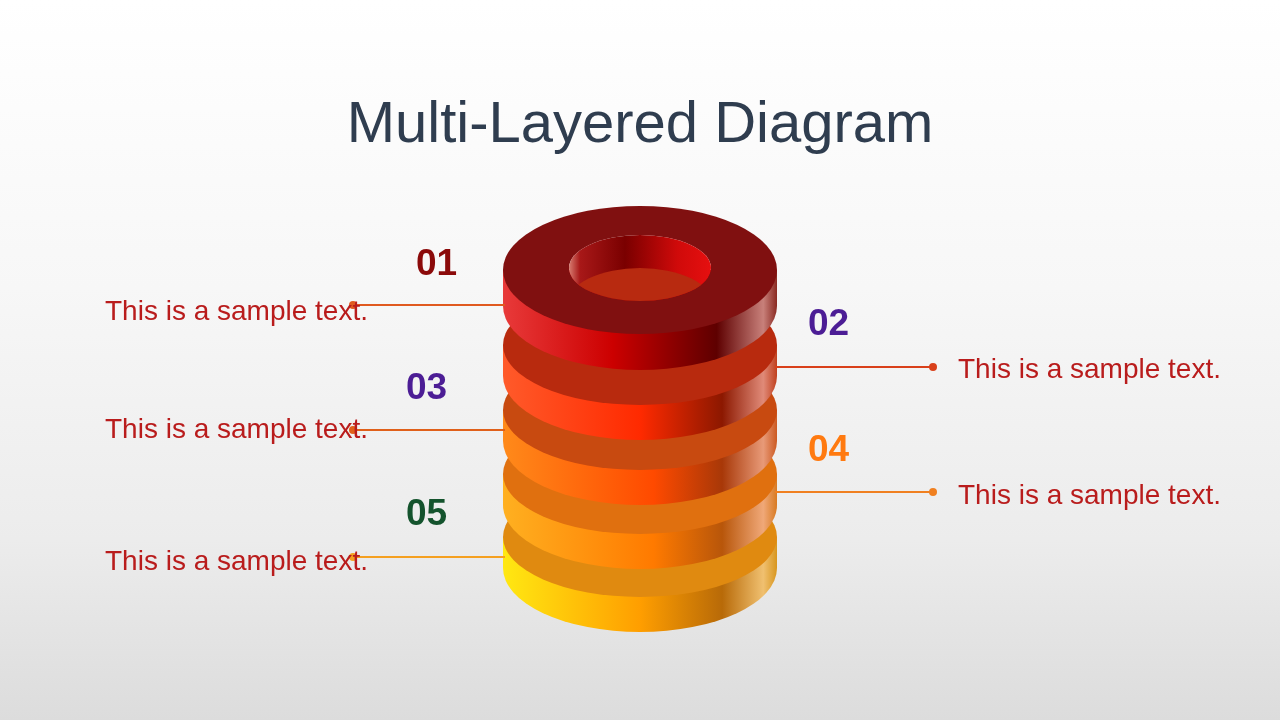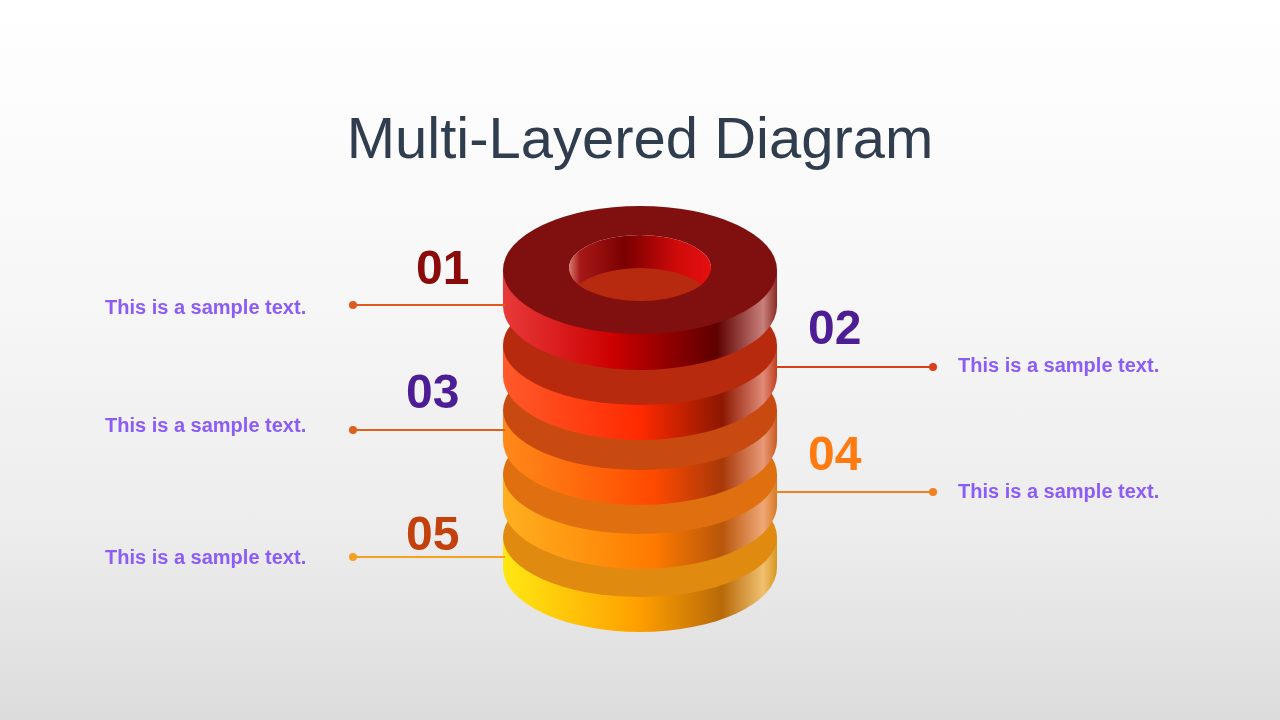--- a/index.html
+++ b/index.html
@@ -2,29 +2,29 @@
 <html><head>
   <meta charset="utf-8">
   <style>
     html, body { margin: 0; padding: 0; }
     body {
       width: 1280px; height: 720px; overflow: hidden; position: relative;
       background: linear-gradient(to bottom, #ffffff 0%, #f7f7f7 40%, #ececec 75%, #dcdcdc 100%);
       font-family: "Liberation Sans", sans-serif;
     }
     .title {
-      position: absolute; left: 0; top: 104px; width: 1280px; text-align: center;
+      position: absolute; left: 0; top: 88px; width: 1280px; text-align: center;
       font-size: 58px; color: #2f3d4f; font-weight: normal; letter-spacing: 0px;
     }
     .num {
-      position: absolute; font-weight: bold; font-size: 48px; line-height: 1;
+      position: absolute; font-weight: bold; font-size: 37px; line-height: 1;
       font-family: "Liberation Sans", sans-serif;
     }
     .label {
-      position: absolute; font-size: 20px; color: #8b5cf6; white-space: nowrap; line-height: 1; font-weight: bold;
+      position: absolute; font-size: 28px; color: #b91c1c; white-space: nowrap; line-height: 1;
     }
     .connector { position: absolute; height: 2px; }
     .dot { position: absolute; width: 8px; height: 8px; border-radius: 50%; }
     svg.stack { position: absolute; left: 0; top: 0; }
   </style>
 </head>
 <body>
 
 <div class="title">Multi-Layered Diagram</div>
 
@@ -108,21 +108,21 @@
       <rect x="565" y="230" width="150" height="80" fill="url(#hole)"></rect>
       <ellipse cx="640" cy="303" rx="72" ry="35" fill="#b82a10"></ellipse>
     </g>
   </g>
 </svg>
 
 <div class="num" style="left:416px; top:244px; color:#8b0a0a;">01</div>
 <div class="num" style="left:808px; top:304px; color:#4c1d95;">02</div>
 <div class="num" style="left:406px; top:368px; color:#4c1d95;">03</div>
 <div class="num" style="left:808px; top:430px; color:#ff7a10;text-align:center;">04</div>
-<div class="num" style="left:406px; top:494px; color:#c2410c;margin-top:16px;">05</div>
+<div class="num" style="left:406px; top:494px; color:#14532d;">05</div>
 
 <div class="dot" style="left:349px; top:301px; background:#e05a20;"></div>
 <div class="connector" style="left:353px; top:304px; width:152px; background:#e05a20;"></div>
 
 <div class="connector" style="left:775px; top:366px; width:158px; background:#d9401a;"></div>
 <div class="dot" style="left:929px; top:363px; background:#d9401a;"></div>
 
 <div class="dot" style="left:349px; top:426px; background:#e0601a;"></div>
 <div class="connector" style="left:353px; top:429px; width:152px; background:#e0601a;"></div>
 

